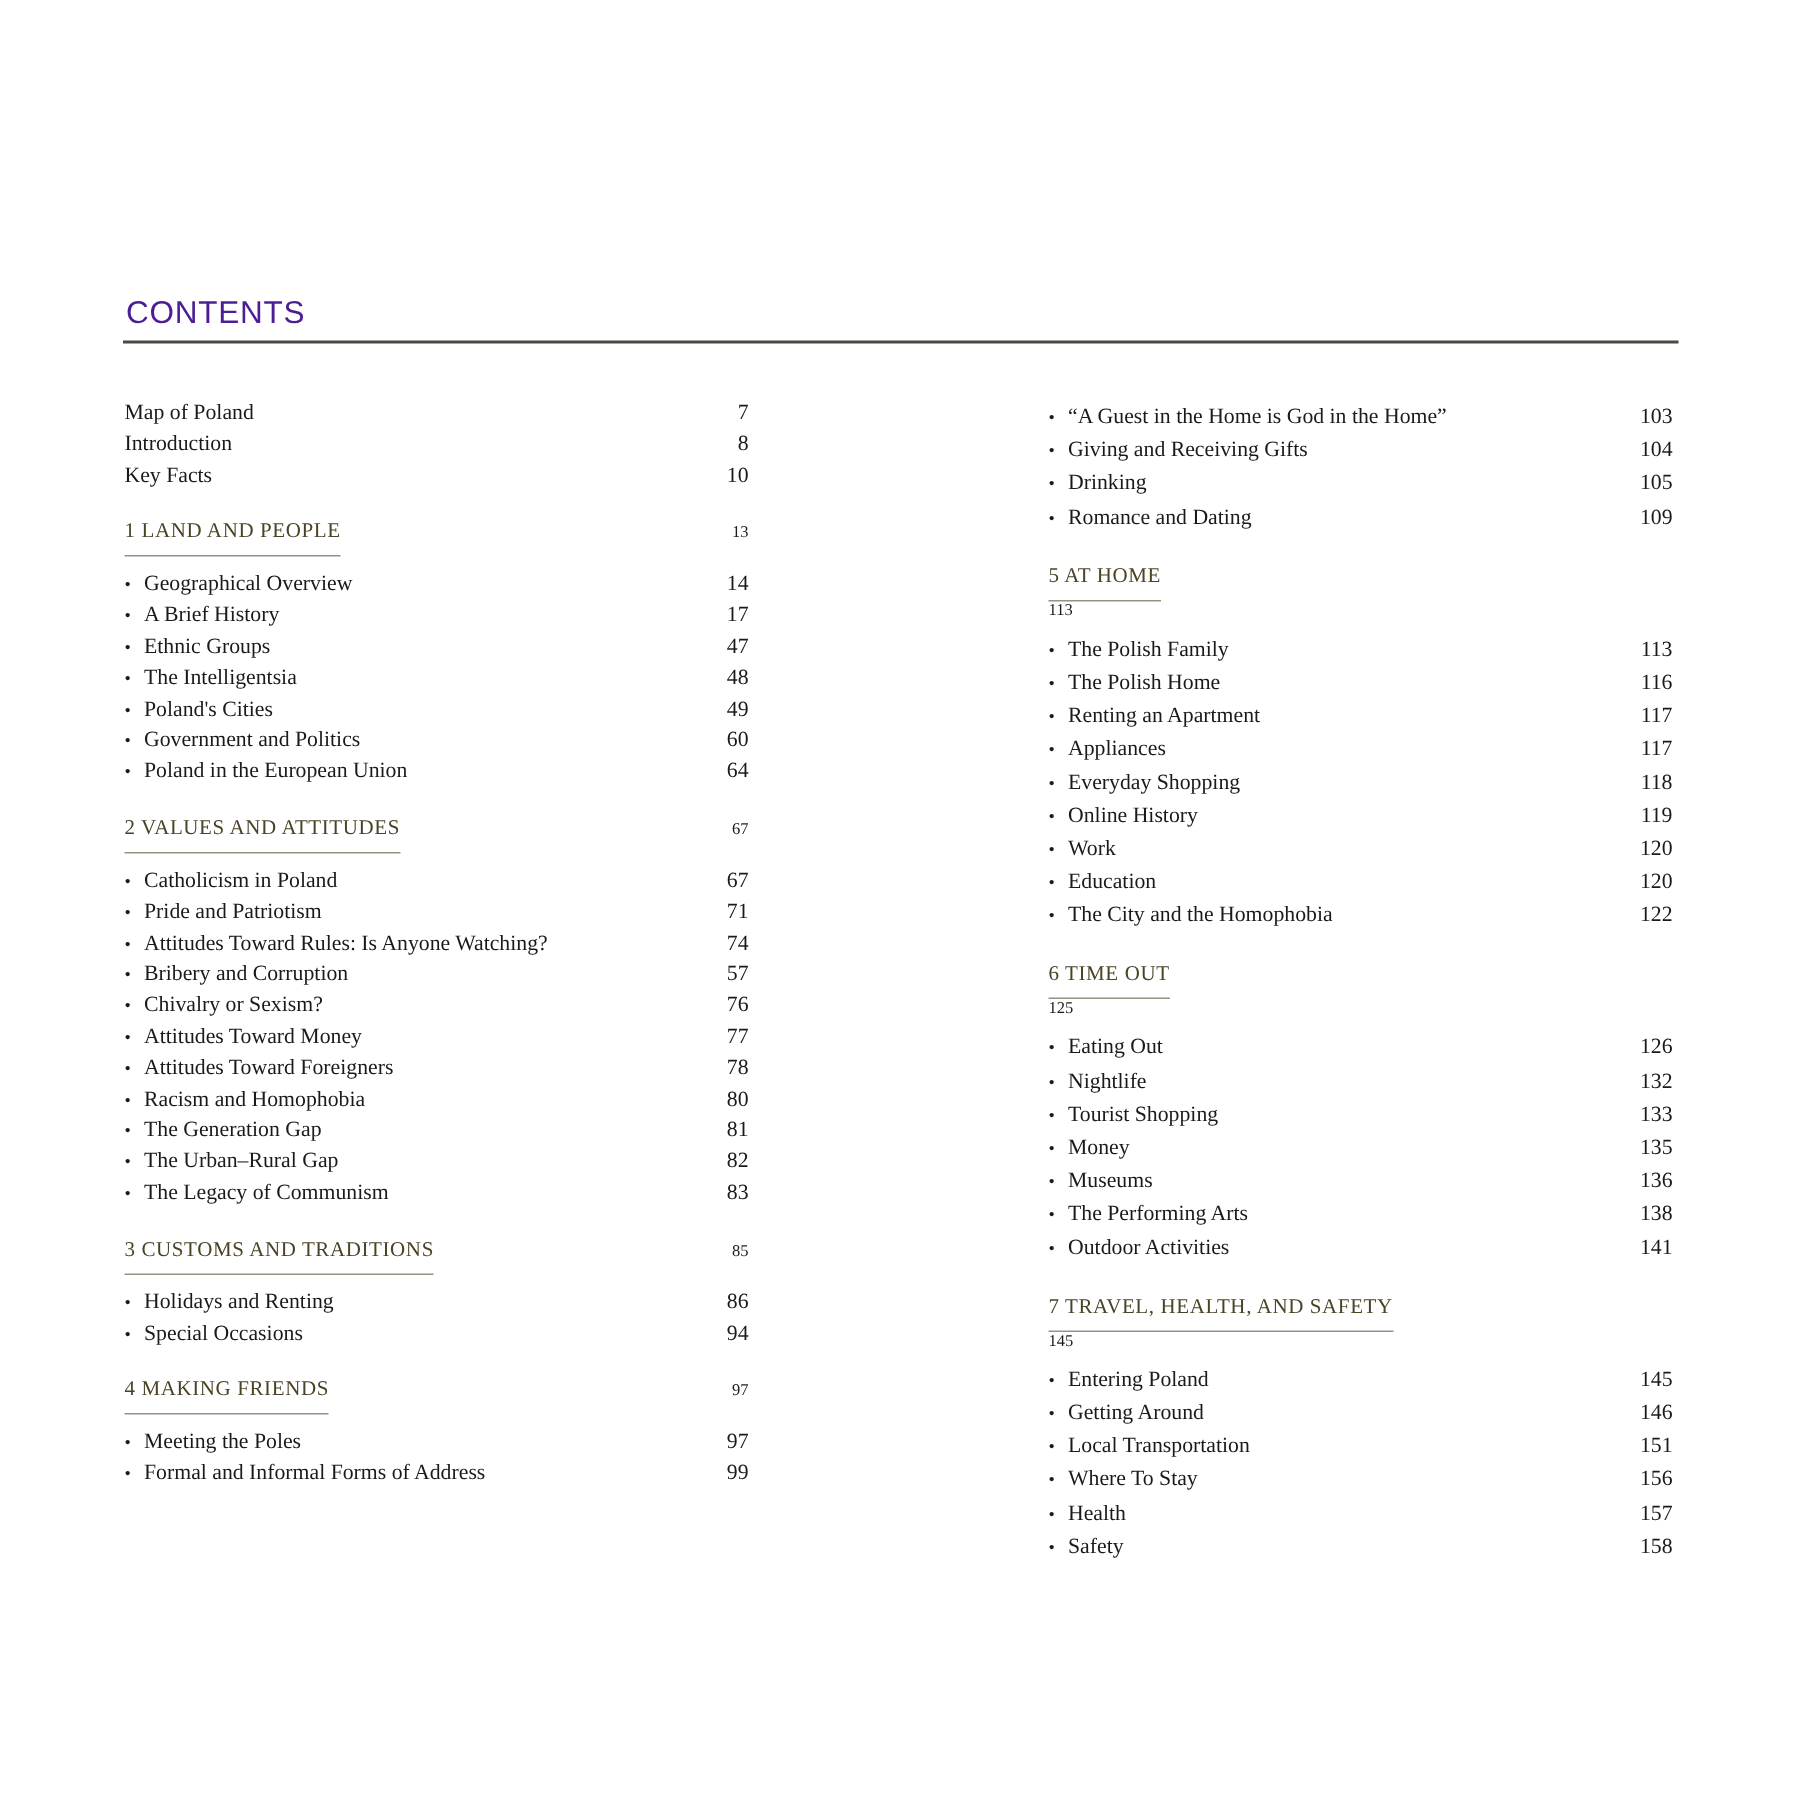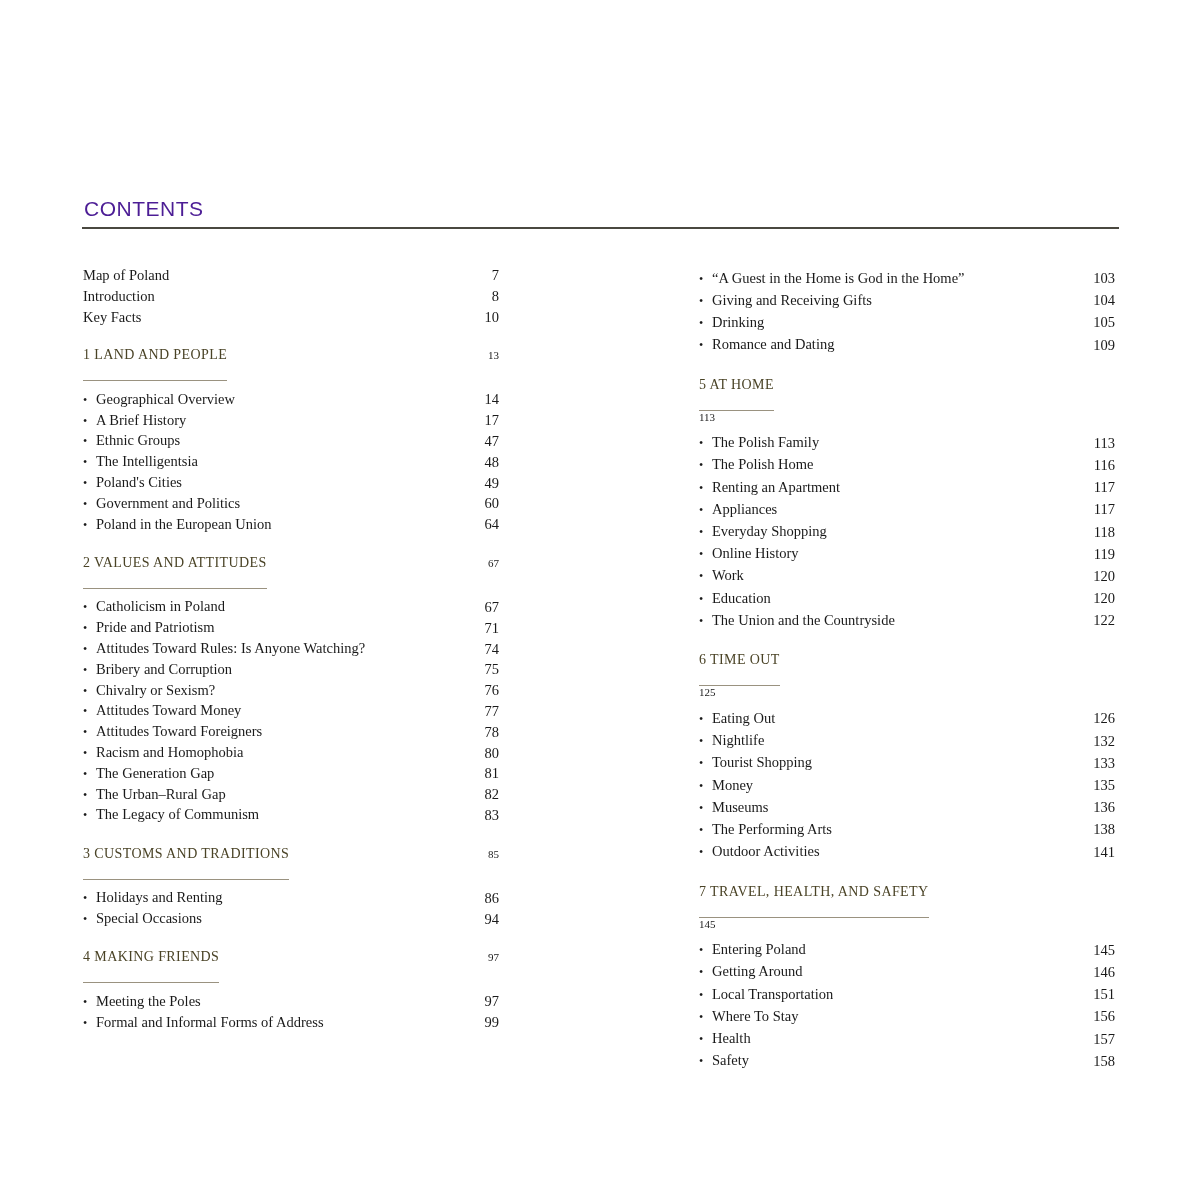--- a/index.html
+++ b/index.html
@@ -8,21 +8,21 @@
   .title-rule { position:absolute; left:82px; top:227px; width:1037px; height:2px; background:#4a4840; }
   .col { position:absolute; width:416px; }
   .col.left { left:83px; top:265px; }
   .col.right { left:699px; top:267px; }
   .row { display:flex; justify-content:space-between; align-items:center; font-size:14.5px; line-height:20.8px; height:20.8px; white-space:nowrap; }
   .col.right .row { height:22.2px; line-height:22.2px; }
   .row .label { display:flex; align-items:baseline; }
   .bullet { display:inline-block; width:13px; font-size:12px; }
   .num { text-align:right; min-width:30px; }
   .chapter { display:flex; justify-content:space-between; align-items:baseline; margin-top:20px; margin-bottom:8px; }
-  .chapter .ch-title { font-size:14px; letter-spacing:0.4px; color:#4a4326; padding-bottom:17px; border-bottom:1.5px solid #9a9280; }
+  .chapter .ch-title { font-size:14px; letter-spacing:0.4px; color:#4a4326; padding-bottom:7px; border-bottom:1.5px solid #9a9280; }
   .chapter .ch-num { font-size:11px; }
   .col.right .chapter { margin-top:21px; margin-bottom:9px;flex-direction:column; }
 </style>
 </head>
 <body>
 
 <div class="page-title">CONTENTS</div>
 <div class="title-rule"></div>
 
 <div class="col left">
@@ -116,21 +116,21 @@
         <span class="bullet">•</span>
         <span>Attitudes Toward Rules: Is Anyone Watching?</span>
       </span>
       <span class="num">74</span>
     </div>
   <div class="row">
       <span class="label">
         <span class="bullet">•</span>
         <span>Bribery and Corruption</span>
       </span>
-      <span class="num">75</span>
+      <span class="num">57</span>
     </div>
   <div class="row">
       <span class="label">
         <span class="bullet">•</span>
         <span>Chivalry or Sexism?</span>
       </span>
       <span class="num">76</span>
     </div>
   <div class="row">
       <span class="label">
@@ -301,21 +301,21 @@
   <div class="row">
       <span class="label">
         <span class="bullet">•</span>
         <span>Education</span>
       </span>
       <span class="num">120</span>
     </div>
   <div class="row">
       <span class="label">
         <span class="bullet">•</span>
-        <span>The Union and the Countryside</span>
+        <span>The City and the Homophobia</span>
       </span>
       <span class="num">122</span>
     </div>
 
   <div class="chapter">
       <span class="ch-title">6  TIME OUT</span>
       <span class="ch-num">125</span>
     </div>
   <div class="row">
       <span class="label">

